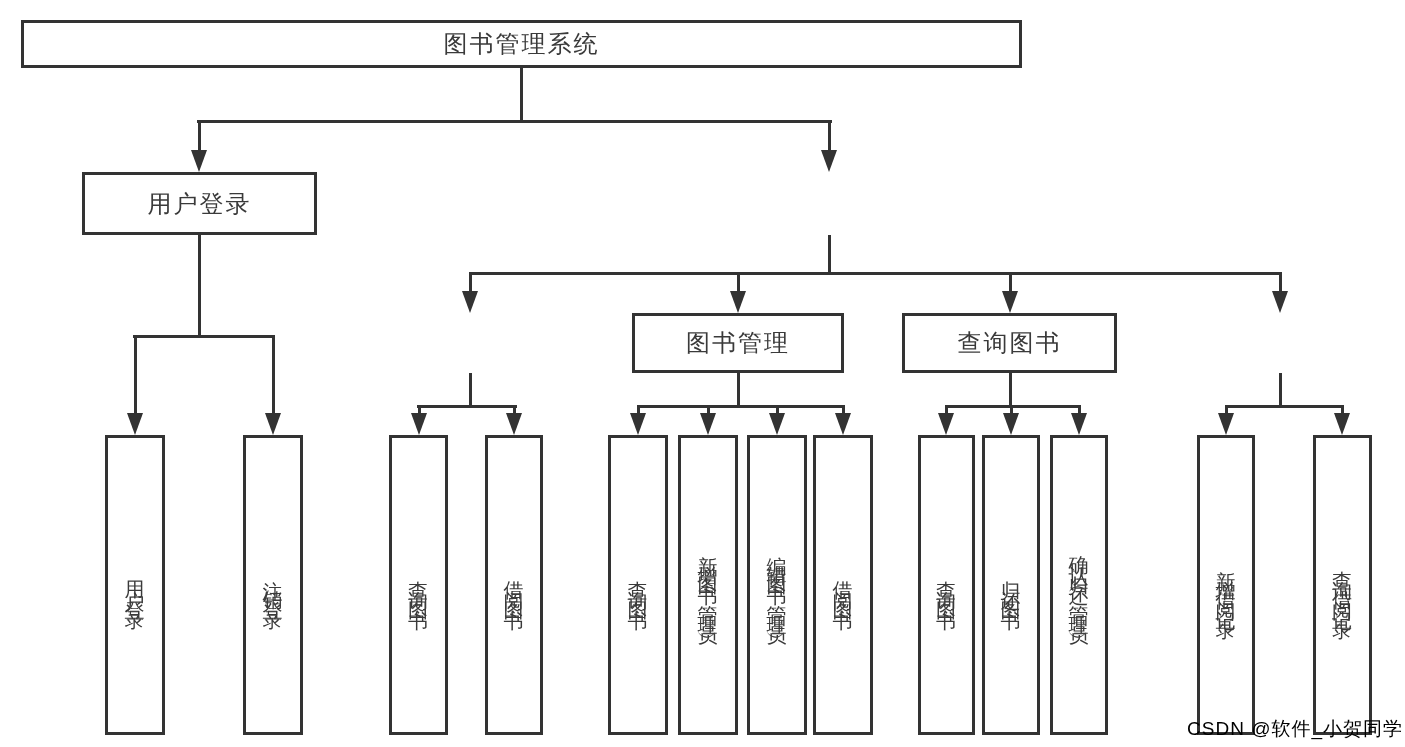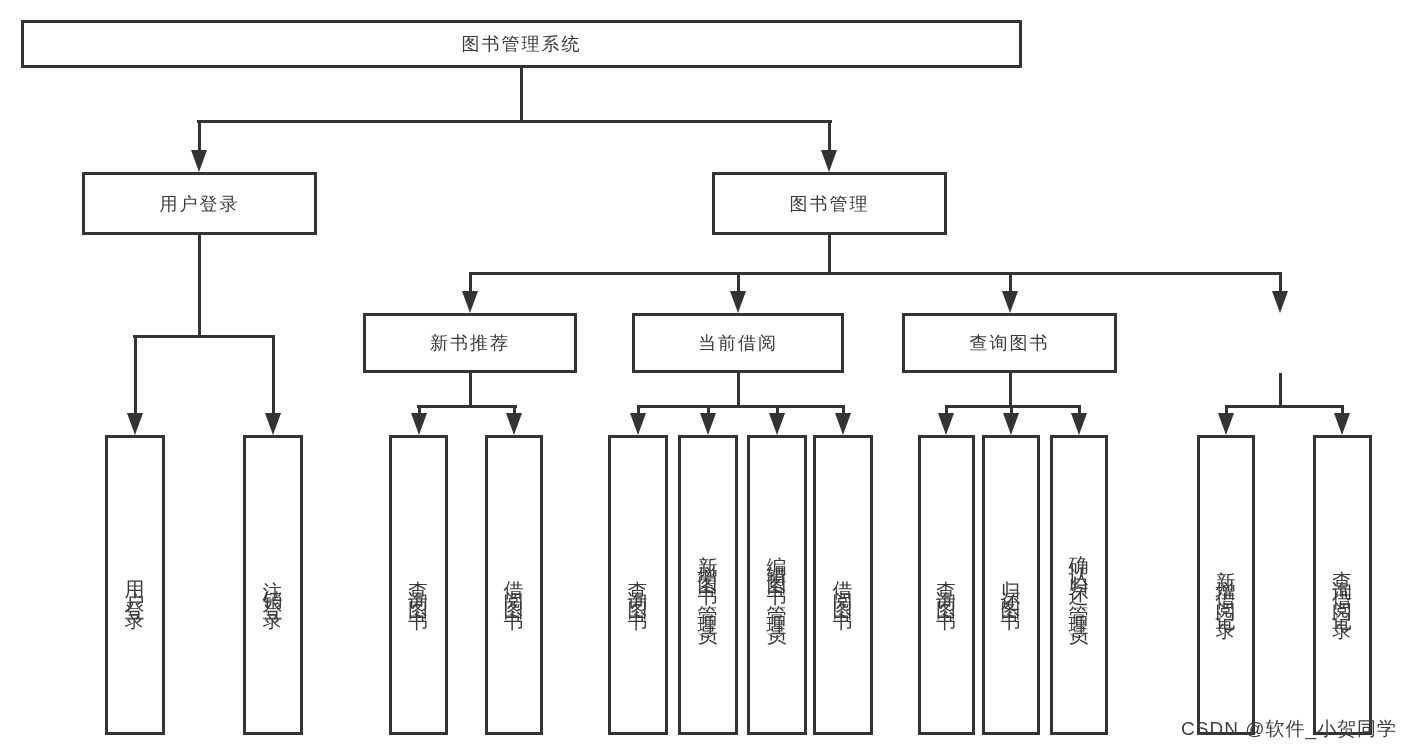--- a/index.html
+++ b/index.html
@@ -18,21 +18,21 @@
   .node {
     position: absolute;
     border: 3px solid #333333;
     background: #ffffff;
     display: flex;
     align-items: center;
     justify-content: center;
     color: #3a3a3a;
   }
   .node.h span {
-    font-size: 18px;
+    font-size: 24px;
     letter-spacing: 2px;
     white-space: nowrap;
   }
   .node.v span {
     writing-mode: vertical-lr;
     text-orientation: mixed;
     font-size: 20px;
     letter-spacing: 10px;
     line-height: 1;
   }
@@ -47,48 +47,42 @@
     position: absolute;
     width: 0; height: 0;
     border-left: 8px solid transparent;
     border-right: 8px solid transparent;
     border-top: 22px solid #333333;
   }
 
   .watermark {
     position: absolute;
     top: 716px;
-    right: 8px;
+    right: 2px;
     font-size: 19px;
-    color: #404040;
+    color: #000000;
     letter-spacing: 1px;
     white-space: nowrap;
   }
 </style>
 </head>
 <body>
 
 <div class="canvas">
 
   <div class="node h" style="left:21px; top:20px; width:1001px; height:48px;">
     <span>图书管理系统</span>
   </div>
 
   <div class="node h" style="left:82px; top:172px; width:235px; height:63px;">
     <span>用户登录</span>
   </div>
-  <div class="node h" style="left:712px; top:172px; width:235px; height:63px;">
+
+  <div class="node h" style="left:632px; top:313px; width:212px; height:60px;">
     <span>图书管理</span>
-  </div>
-
-  <div class="node h" style="left:363px; top:313px; width:214px; height:60px;">
-    <span>新书推荐</span>
-  </div>
-  <div class="node h" style="left:632px; top:313px; width:212px; height:60px;">
-    <span>当前借阅</span>
   </div>
   <div class="node h" style="left:902px; top:313px; width:215px; height:60px;">
     <span>查询图书</span>
   </div>
 
   <div class="node v" style="left:105px; top:435px; width:60px; height:300px;">
     <span>用户登录</span>
   </div>
   <div class="node v" style="left:243px; top:435px; width:60px; height:300px;">
     <span>注销登录</span>

